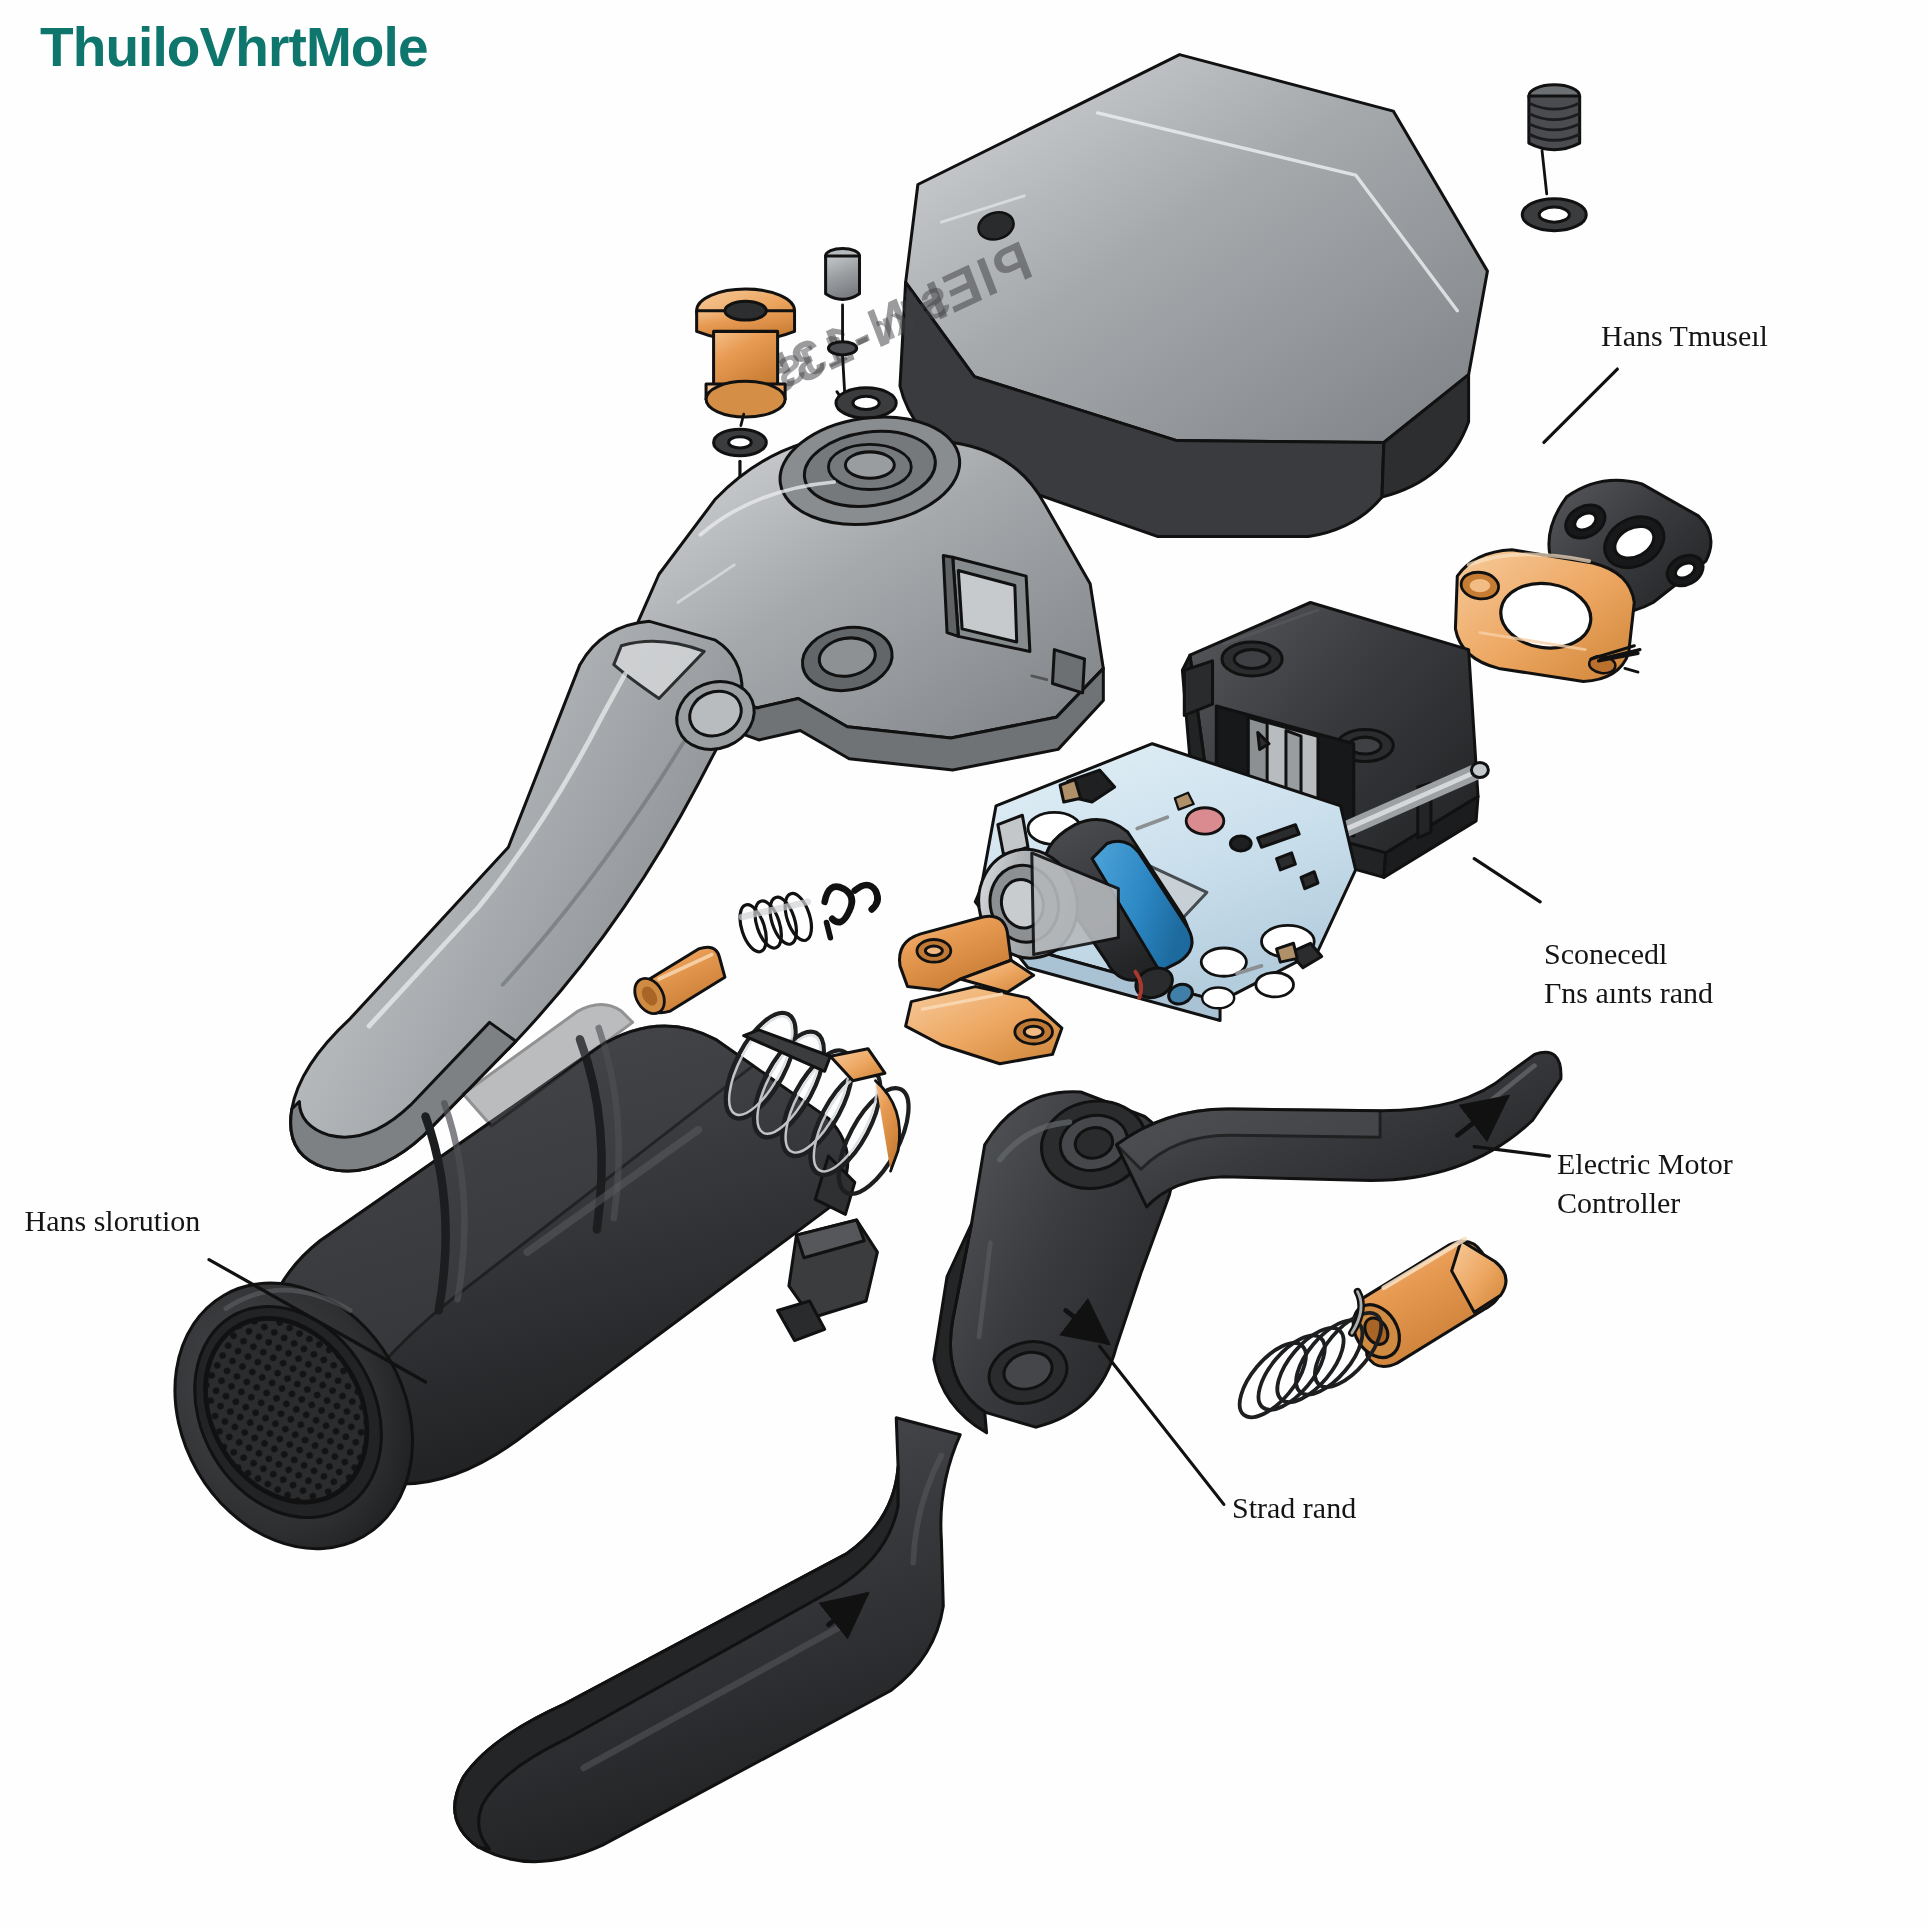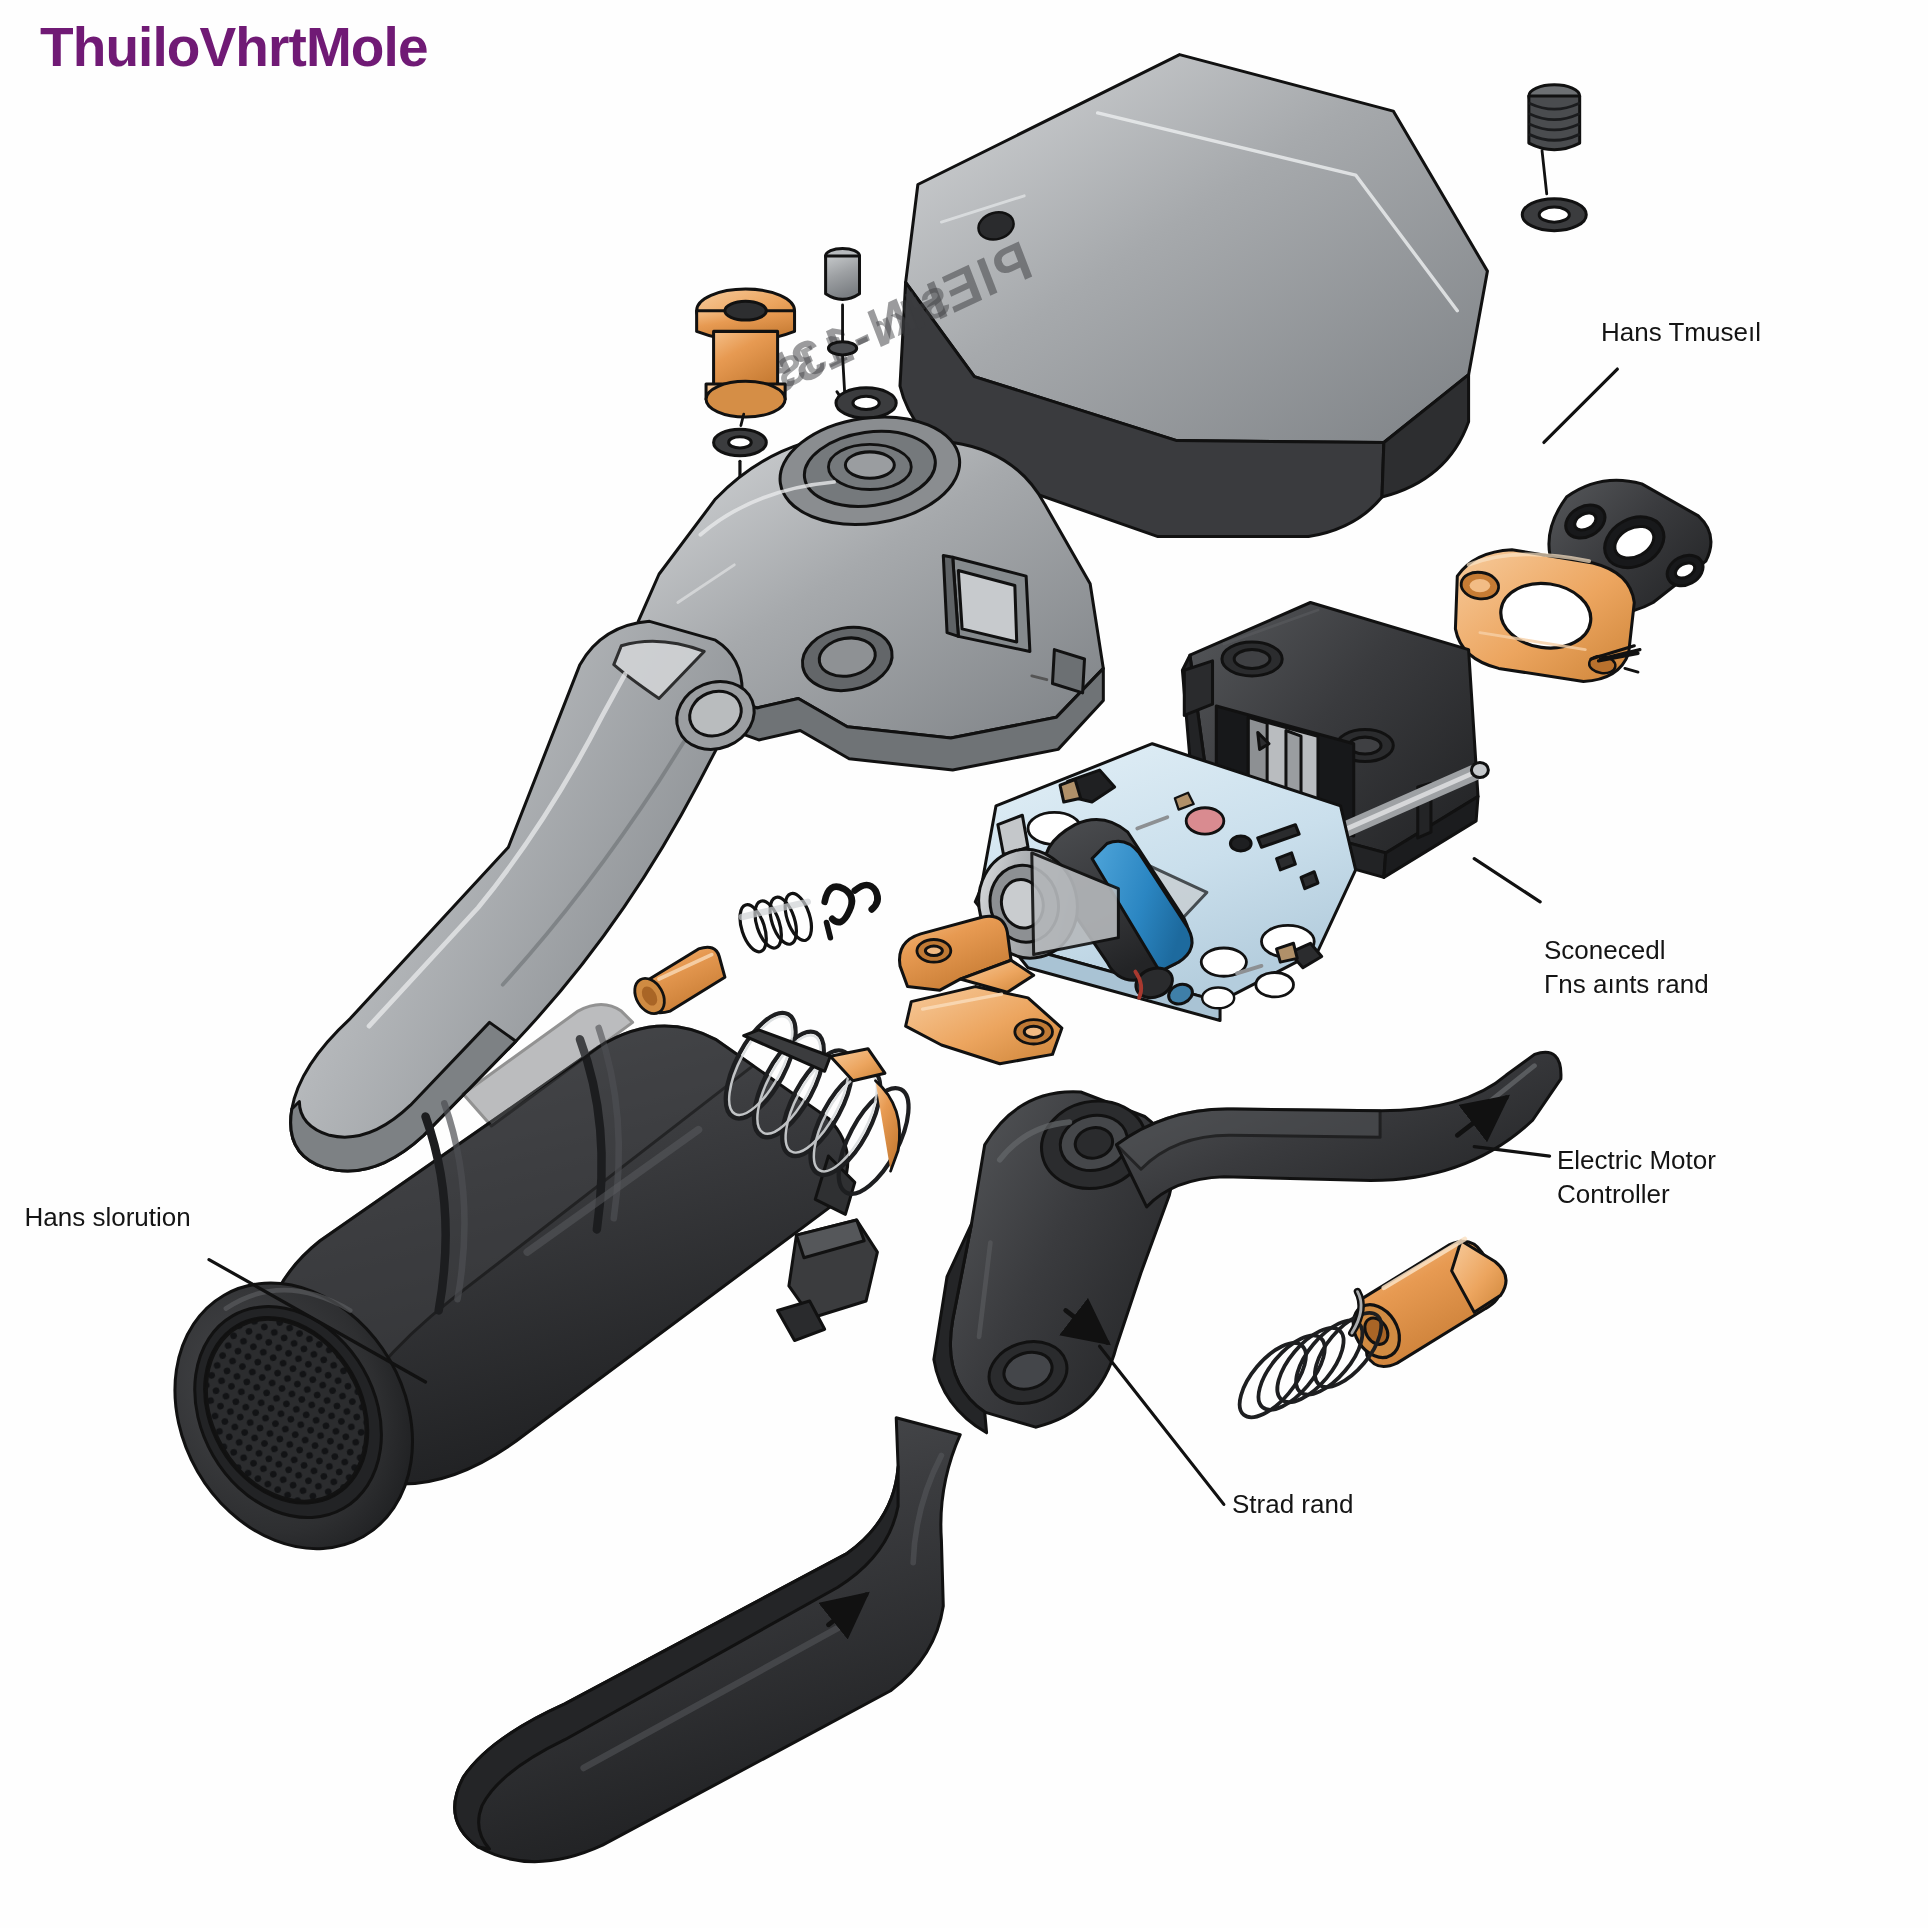--- a/index.html
+++ b/index.html
@@ -3,26 +3,26 @@
 <meta charset="utf-8">
 <style>
   html,body{margin:0;padding:0;background:#ffffff;}
   body{width:1928px;height:1928px;position:relative;overflow:hidden;
        font-family:"Liberation Sans",sans-serif;color:#111;}
   #stage{position:absolute;inset:0;background:#fefefe;}
   svg#art{position:absolute;left:0;top:0;width:1928px;height:1928px;}
 
   .title{
     position:absolute;left:40px;top:15px;
-    font-size:55px;font-weight:700;letter-spacing:-0.9px;color:#701a75;
+    font-size:55px;font-weight:700;letter-spacing:-0.9px;color:#0f766e;
     font-family:"Liberation Sans",sans-serif;white-space:nowrap;
   }
   .callout{
-    position:absolute;font-size:26px;line-height:1.30;color:#141414;
-    font-family:Liberation Sans, sans-serif;white-space:pre-line;
+    position:absolute;font-size:30px;line-height:1.30;color:#141414;
+    font-family:Liberation Serif, serif;white-space:pre-line;
   }
   .c-hans{left:1601px;top:316px;}
   .c-evo {left:1646px;top:617px;}
   .c-scon{left:1544px;top:934px;}
   .c-emc {left:1557px;top:1144px;}
   .c-strad{left:1232px;top:1488px;}
   .c-rane{left:24.5px;top:1201px;}
 </style>
 </head>
 <body>

